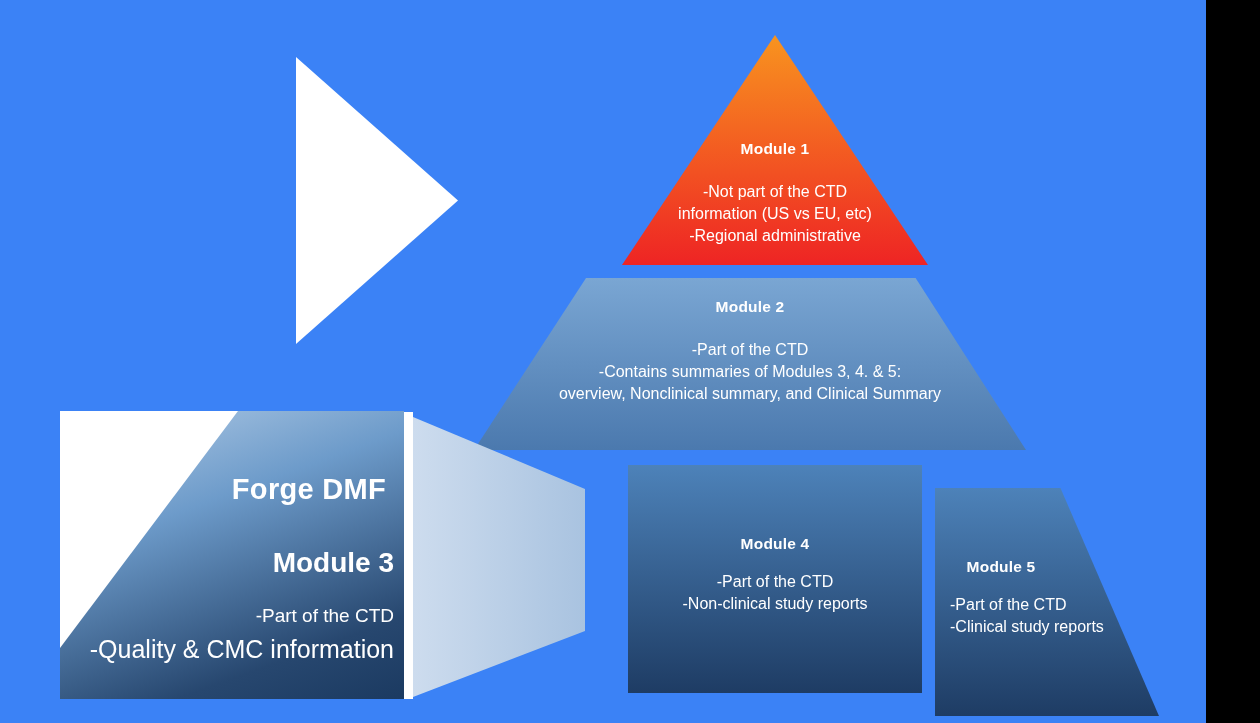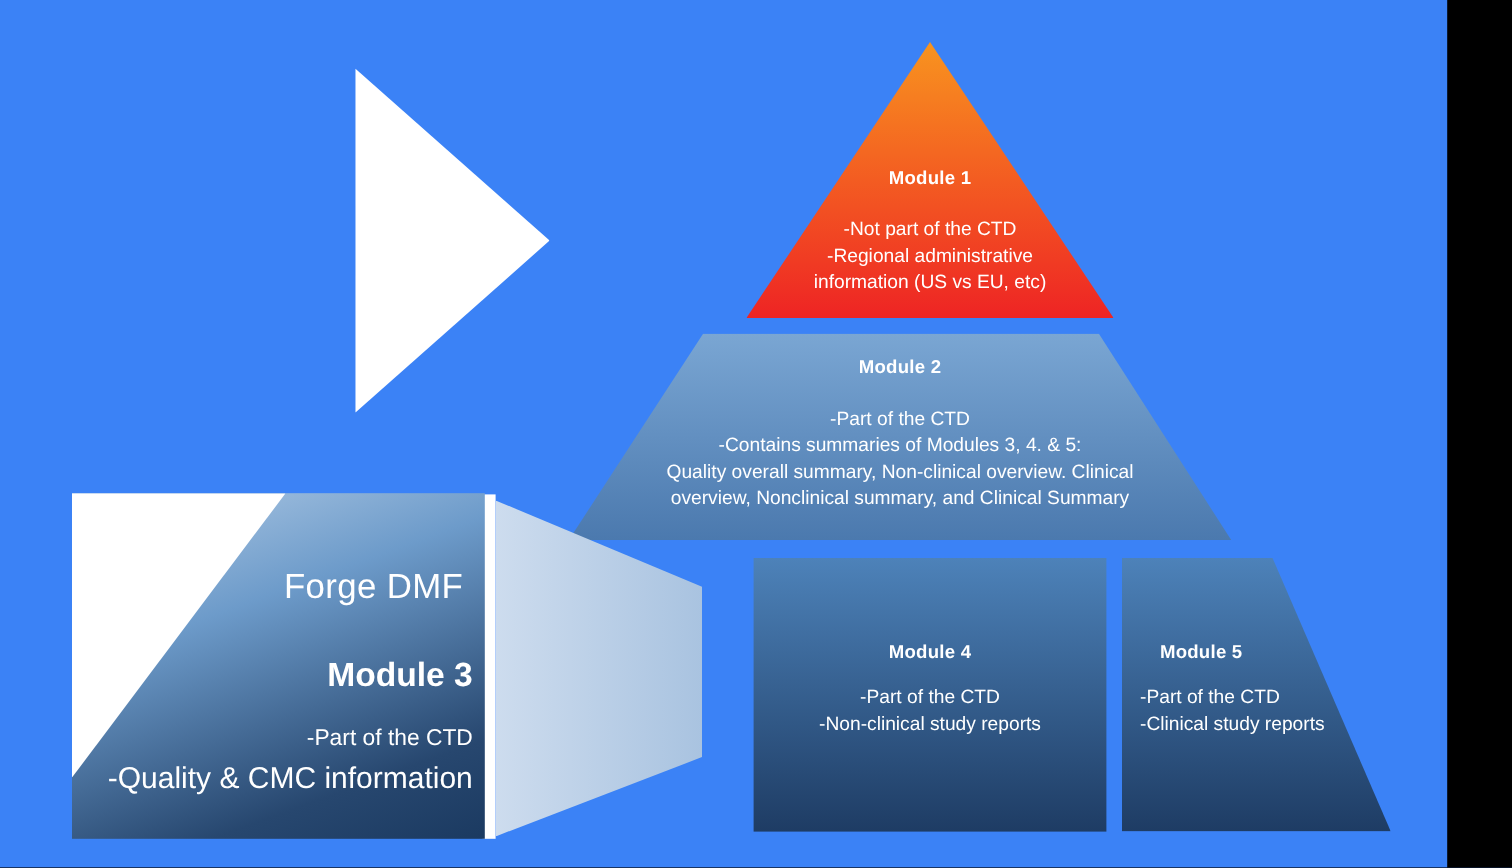--- a/index.html
+++ b/index.html
@@ -30,33 +30,33 @@
   .m2-text{top:20px;}
   .m2-text .title{margin-bottom:23px;}
 
   
   .module4{left:628px;top:465px;width:294px;height:228px;
     background:linear-gradient(to bottom,#4d82b9,#1e3c64);}
   .m4-text{top:70px;}
   .m4-text .title{margin-bottom:18px;}
 
   
-  .module5{left:935px;top:465px;width:224px;height:228px;
+  .module5{left:935px;top:488px;width:224px;height:228px;
     background:linear-gradient(to bottom,#4d82b9,#1e3c64);
     clip-path:polygon(0 0,56% 0,100% 100%,0 100%);}
   .m5-title{position:absolute;top:70px;left:0;width:132px;text-align:center;}
   .m5-body{position:absolute;top:106px;left:15px;text-align:left;}
 
   
   .forge-box{left:60px;top:411px;width:344px;height:288px;
     background:linear-gradient(160deg,#b3cce6 0%,#6d9bca 35%,#27476f 80%,#1b3a61 100%);}
   .forge-fold{left:60px;top:411px;width:178px;height:237px;background:#ffffff;
     clip-path:polygon(0 0,100% 0,0 100%);}
   .fd{position:absolute;right:10px;text-align:right;white-space:nowrap;}
-  .fd-heading{top:62px;right:18px;font-size:29px;font-weight:normal;letter-spacing:.3px;}
+  .fd-heading{top:62px;right:18px;font-size:29px;font-weight:bold;letter-spacing:.3px;}
   .fd-m3{top:136px;font-size:28px;font-weight:bold;}
   .fd-b1{top:194px;font-size:19px;}
   .fd-b2{top:224px;font-size:25px;}
 
   
   .connector-gap{left:402px;top:412px;width:11px;height:287px;background:#ffffff;}
   .connector{left:413px;top:417px;width:172px;height:280px;
     background:linear-gradient(to right,#cddcee,#a9c3e0);
     clip-path:polygon(0 0,100% 25.7%,100% 76.4%,0 100%);}
 </style>
@@ -64,31 +64,30 @@
 <body>
 
 <div class="canvas">
 
   <div class="shape pointer"></div>
 
   <div class="shape module1">
     <div class="txt m1-text">
       <div class="title">Module 1</div>
       <div class="body-line">-Not part of the CTD</div>
+      <div class="body-line">information (US vs EU, etc)</div>
       <div class="body-line">-Regional administrative</div>
-      <div class="body-line">information (US vs EU, etc)</div>
     </div>
   </div>
 
   <div class="shape module2">
     <div class="txt m2-text">
       <div class="title">Module 2</div>
       <div class="body-line">-Part of the CTD</div>
       <div class="body-line">-Contains summaries of Modules 3, 4. &amp; 5:</div>
-      <div class="body-line">Quality overall summary, Non-clinical overview. Clinical</div>
       <div class="body-line">overview, Nonclinical summary,  and Clinical Summary</div>
     </div>
   </div>
 
   <div class="shape module4">
     <div class="txt m4-text">
       <div class="title">Module 4</div>
       <div class="body-line">-Part of the CTD</div>
       <div class="body-line">-Non-clinical study reports</div>
     </div>

